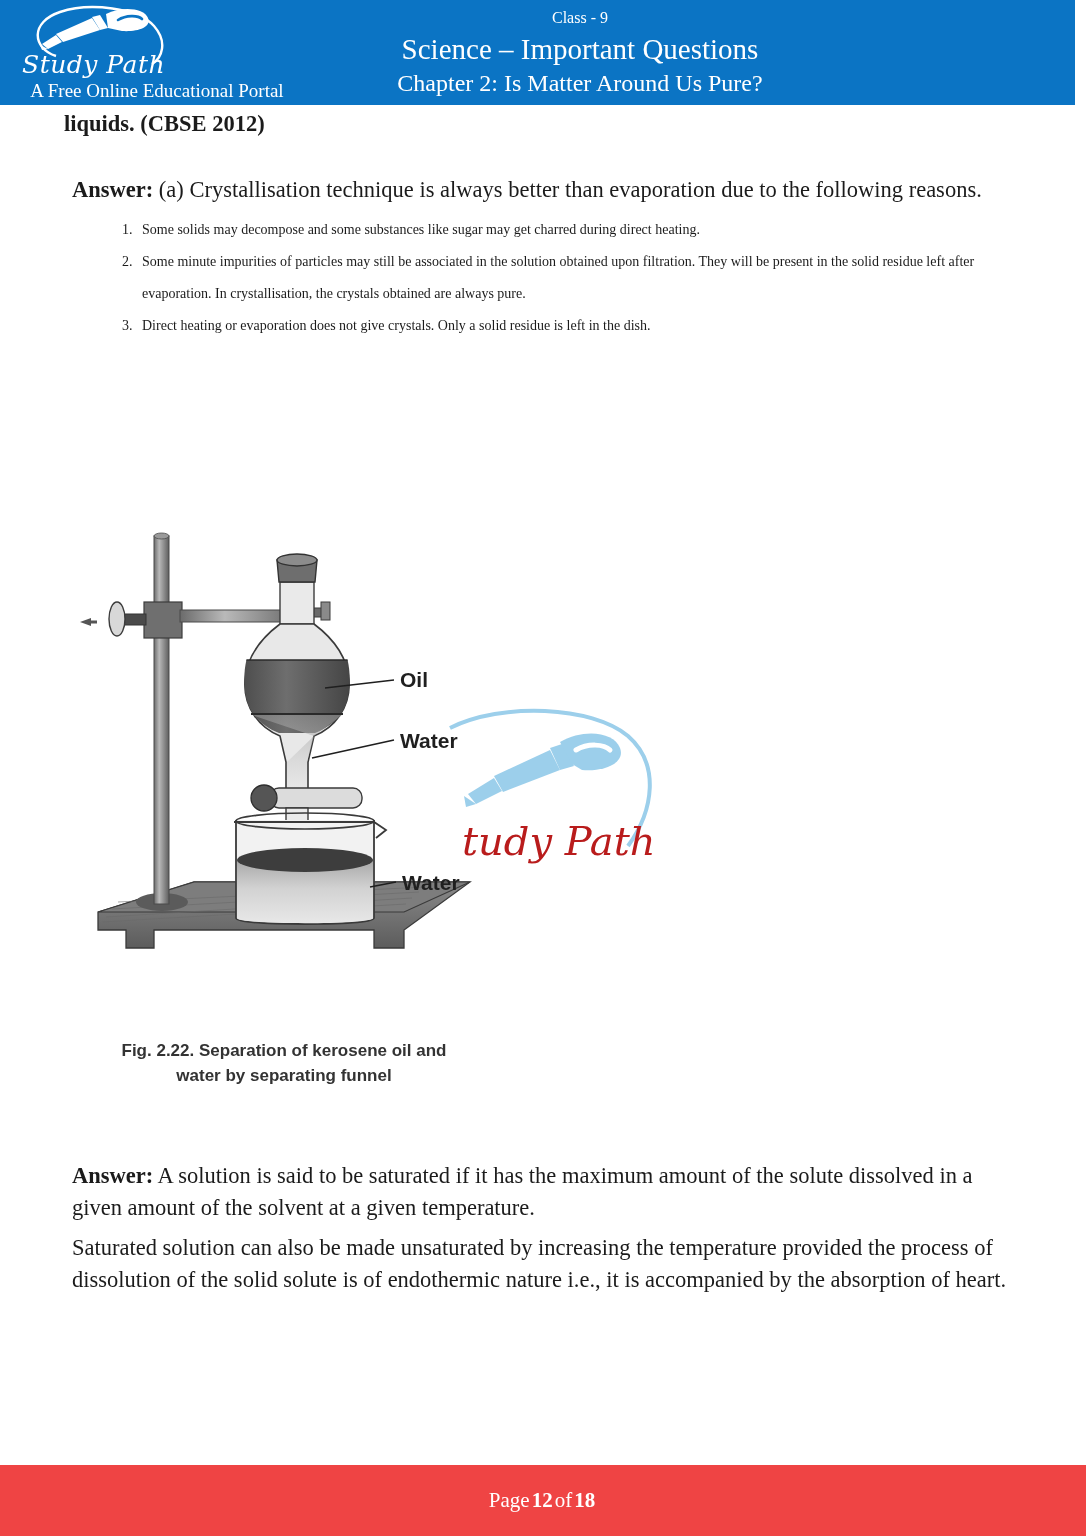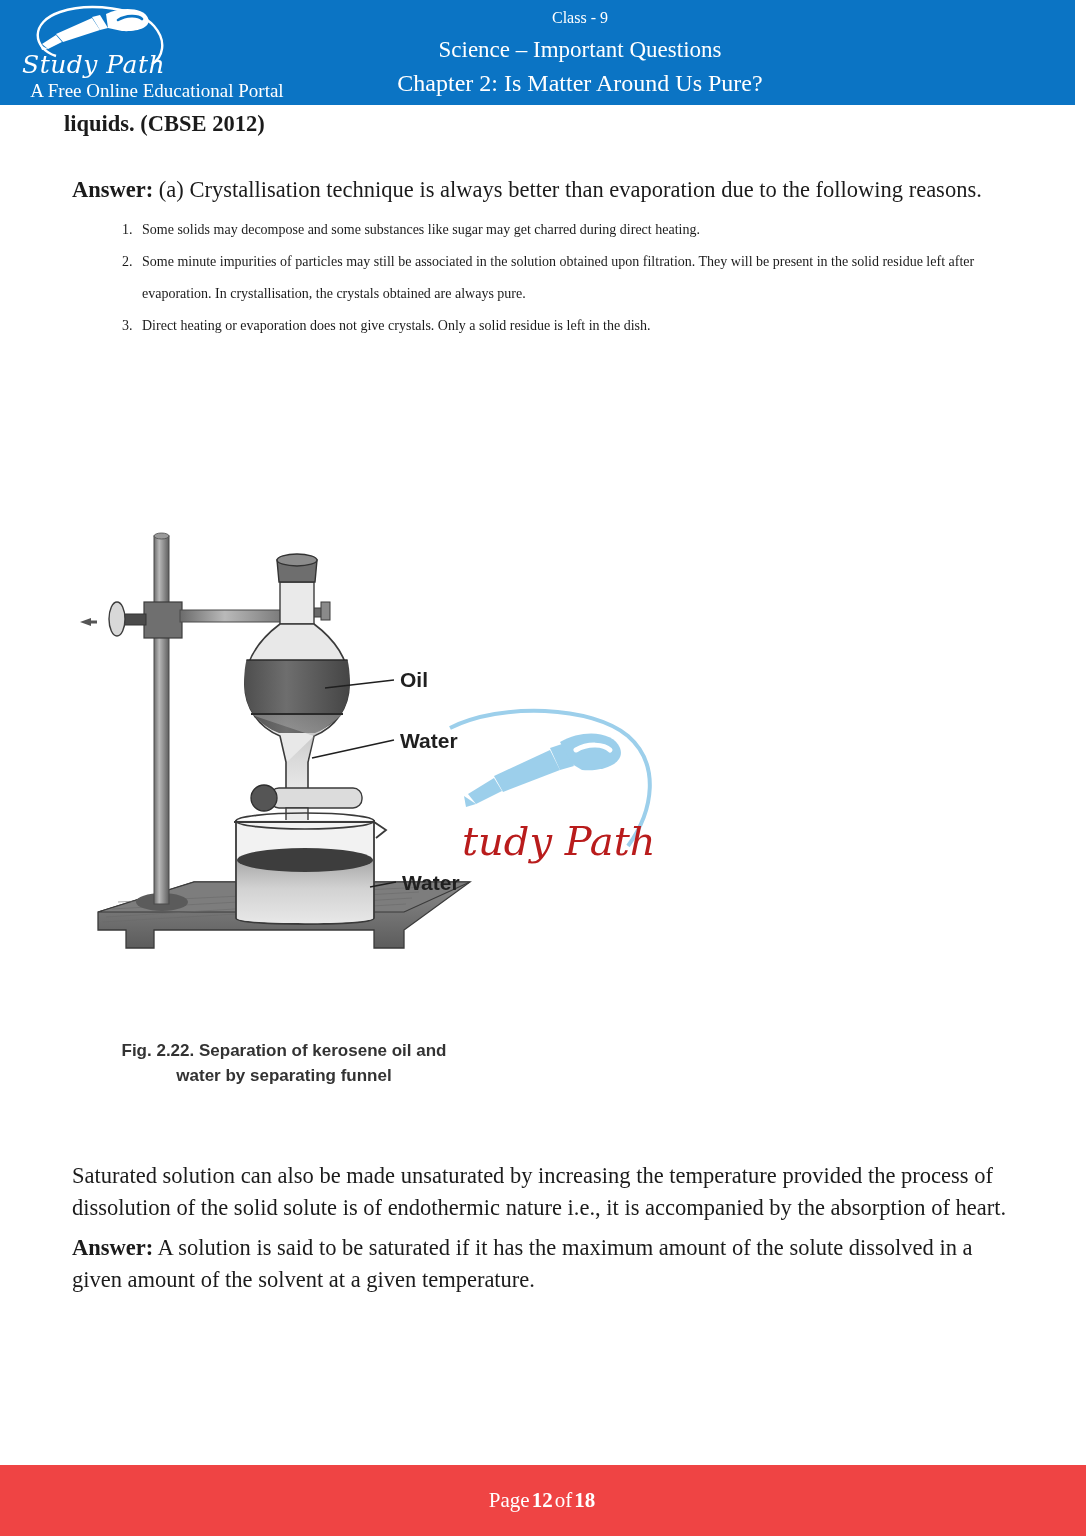--- a/index.html
+++ b/index.html
@@ -70,21 +70,21 @@
     color: #ffffff;
   }
   .header-line1 {
     font-family: "Liberation Serif", serif;
     font-size: 16px;
     line-height: 31px;
     white-space: nowrap;
   }
   .header-line2 {
     font-family: "Liberation Serif", serif;
-    font-size: 23px;
+    font-size: 29px;
     line-height: 33px;
     white-space: nowrap;
   }
   .header-line3 {
     font-family: "Liberation Serif", serif;
     font-size: 24px;
     line-height: 34px;
     white-space: nowrap;
   }
 
@@ -360,22 +360,22 @@
     </g>
     <path d="M 144 44 C 156 37, 172 38, 178 44" fill="none" stroke="#ffffff" stroke-width="5" stroke-linecap="round"></path>
   </svg>
   <div class="wm-text">tudy Path</div>
 </div>
 
 <div class="content" style="top: 1126px;">
 
   <div class="spacer-sm"></div>
 
+  <p class="para"><span class="bold-lead">Answer:</span><span> A solution is said to be saturated if it has the maximum amount of the solute dissolved in a given amount of the solvent at a given temperature.</span></p>
   <p class="para">Saturated solution can also be made unsaturated by increasing the temperature provided the process of dissolution of the solid solute is of endothermic nature i.e., it is accompanied by the absorption of heart.</p>
-  <p class="para"><span class="bold-lead">Answer:</span><span> A solution is said to be saturated if it has the maximum amount of the solute dissolved in a given amount of the solvent at a given temperature.</span></p>
 </div>
 
 <div class="footer-band">
   <span>Page</span>
   <span class="num">12</span>
   <span>of</span>
   <span class="num">18</span>
 </div>
 
 </body></html>

